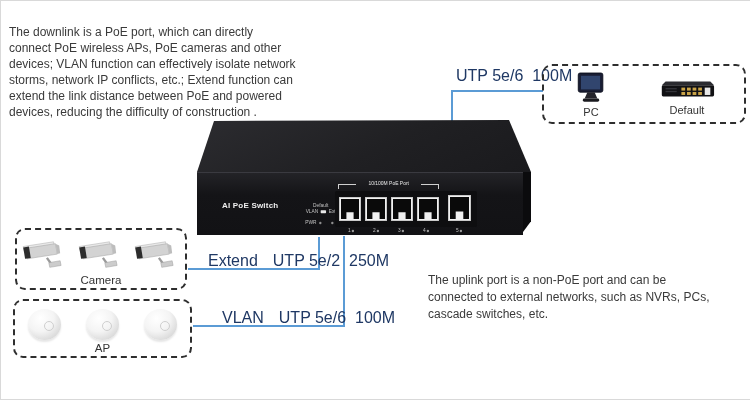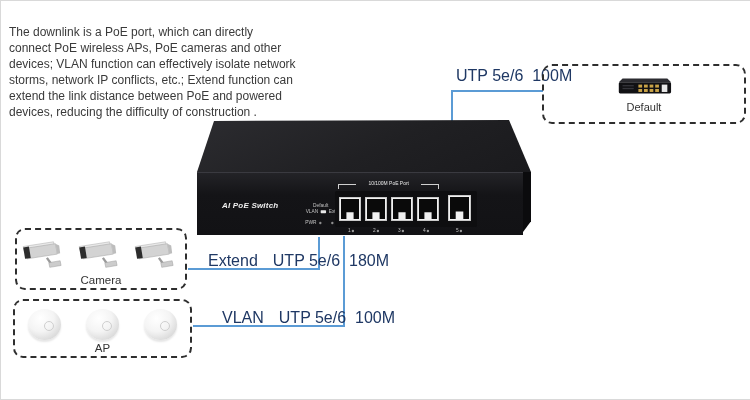--- a/index.html
+++ b/index.html
@@ -32,21 +32,21 @@
   
   .sw{position:absolute;left:197px;top:117px;width:334px;height:121px;}
   .sw-top{position:absolute;left:0;top:0;width:334px;height:55px;
     background:linear-gradient(155deg,#2c2c30 0%,#202023 55%,#1a1a1d 100%);
     clip-path:polygon(17px 4px,312px 3px,334px 55px,0px 55px);}
   .sw-front{position:absolute;left:0;top:55px;width:326px;height:63px;
     background:linear-gradient(#232327,#141417 35%,#121215);
     border-top:1px solid #3a3a40;box-sizing:border-box;}
   .sw-side{position:absolute;left:326px;top:55px;width:8px;height:60px;background:#0b0b0d;
     clip-path:polygon(0 0,100% 0,100% 82%,0 100%);}
-  .sw-name{position:absolute;left:25px;top:84px;font-size:8px;font-weight:700;letter-spacing:.2px;color:#eeeeee;font-style:italic;}
+  .sw-name{position:absolute;left:25px;top:84px;font-size:8px;font-weight:700;letter-spacing:.2px;color:#eeeeee;}
   .sc{display:inline-block;font-size:8px;transform:scale(0.6);transform-origin:center top;color:#c2c2c2;white-space:nowrap;}
   .dip-title{position:absolute;left:96px;top:79px;width:56px;text-align:center;}
   .dip-row{position:absolute;left:96px;top:85px;width:56px;text-align:center;}
   .tog{display:inline-block;width:9px;height:5px;background:#e8e8e8;border-radius:1px;vertical-align:middle;margin:0 2px;}
   .ledrow{position:absolute;left:94px;top:96px;width:60px;text-align:center;}
   .leddot{display:inline-block;width:4px;height:4px;border-radius:50%;background:#8f8f8f;vertical-align:middle;margin:0 2px;}
   .ledgap{display:inline-block;width:8px;}
   .port-panel{position:absolute;left:138px;top:74px;width:142px;height:36px;background:#0e0e10;border-radius:2px;}
   .bracket{position:absolute;left:141px;top:67px;width:101px;display:flex;align-items:flex-start;height:8px;}
   .bracket .tick{width:1px;height:5px;background:#cfcfcf;}
@@ -66,34 +66,37 @@
 <body>
 
 <div class="canvas">
 
   <p class="para para-downlink">The downlink is a PoE port, which can directly
 connect PoE wireless APs, PoE cameras and other
 devices; VLAN function can effectively isolate network
 storms, network IP conflicts, etc.; Extend function can
 extend the link distance between PoE and powered
 devices, reducing the difficulty of construction .</p>
+  <p class="para para-uplink">The uplink port is a non-PoE port and can be
+connected to external networks, such as NVRs, PCs,
+cascade switches, etc.</p>
 
   <div class="line" style="left:451px;top:90px;width:92px;height:2px;"></div>
   <div class="line" style="left:451px;top:90px;width:2px;height:32px;"></div>
   <div class="line" style="left:188px;top:268px;width:132px;height:2px;"></div>
   <div class="line" style="left:318px;top:237px;width:2px;height:33px;"></div>
   <div class="line" style="left:193px;top:325px;width:152px;height:2px;"></div>
   <div class="line" style="left:343px;top:236px;width:2px;height:91px;"></div>
 
   <div class="link-label" style="left:456px;top:67px;">
     <span>UTP 5e/6  100M</span>
   </div>
   <div class="link-label" style="left:208px;top:252px;">
     <span>Extend</span>
-    <span>UTP 5e/6  180M</span>
+    <span>UTP 5e/2  250M</span>
   </div>
   <div class="link-label" style="left:222px;top:309px;">
     <span>VLAN</span>
     <span>UTP 5e/6  100M</span>
   </div>
 
   <div class="sw">
     <div class="sw-top"></div>
     <div class="sw-side"></div>
     <div class="sw-front"></div>
@@ -190,20 +193,29 @@
         <path d="M28 21 L33 28" stroke="#9a9a9a" stroke-width="2.4" fill="none"></path>
         <polygon points="30,26 42,24 43,29 31,31" fill="#cccccc" stroke="#9a9a9a" stroke-width="0.5"></polygon>
       </svg>
     </div>
     <div class="glabel">Camera</div>
   </div>
 
   <div class="gbox" style="left:542px;top:64px;width:204px;height:60px;">
     <div class="ext-row">
       <div class="ext-item">
+        <svg viewBox="0 0 44 36" width="40" height="33">
+          <rect x="8" y="1" width="27" height="21" rx="2" fill="#191d33" stroke="#0c0e1c"></rect>
+          <rect x="11" y="4" width="21" height="15" fill="#31456e"></rect>
+          <polygon points="18,22 26,22 29,29 15,29" fill="#24242b"></polygon>
+          <rect x="13" y="29" width="18" height="3.5" rx="1.6" fill="#1a1a1f"></rect>
+        </svg>
+        <span class="dlabel">PC</span>
+      </div>
+      <div class="ext-item">
         <svg viewBox="0 0 64 30" width="60" height="28">
           <polygon points="9,7 57,7 61,11 5,11" fill="#2b2b30"></polygon>
           <rect x="5" y="11" width="56" height="12" rx="1.5" fill="#111114"></rect>
           <rect x="9" y="14" width="12" height="1.4" fill="#34343a"></rect>
           <rect x="9" y="17" width="12" height="1.4" fill="#34343a"></rect>
           <g fill="#c9a348">
             <rect x="26" y="13.5" width="4" height="3.2"></rect>
               <rect x="32" y="13.5" width="4" height="3.2"></rect>
             <rect x="38" y="13.5" width="4" height="3.2"></rect>
               <rect x="44" y="13.5" width="4" height="3.2"></rect>

